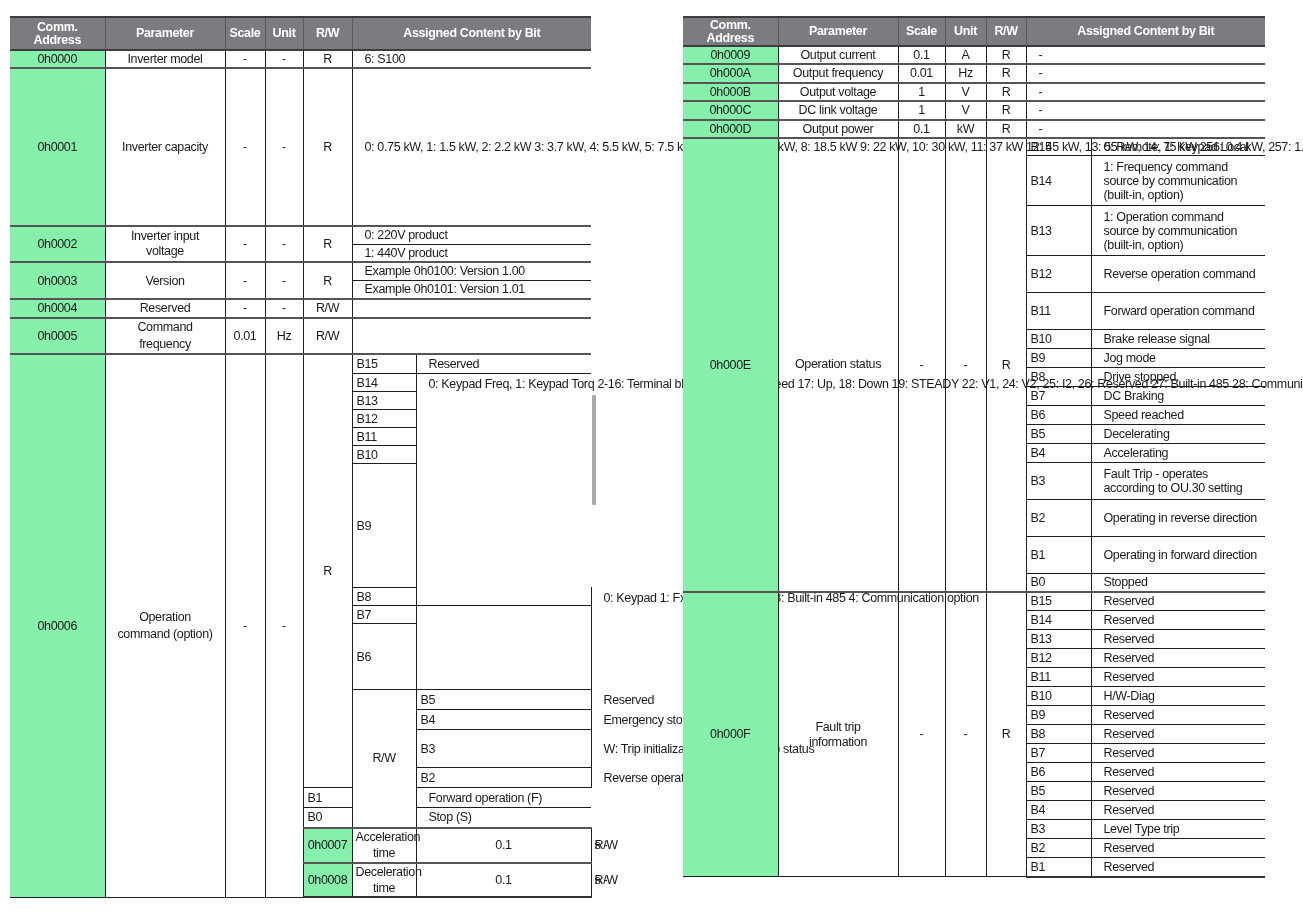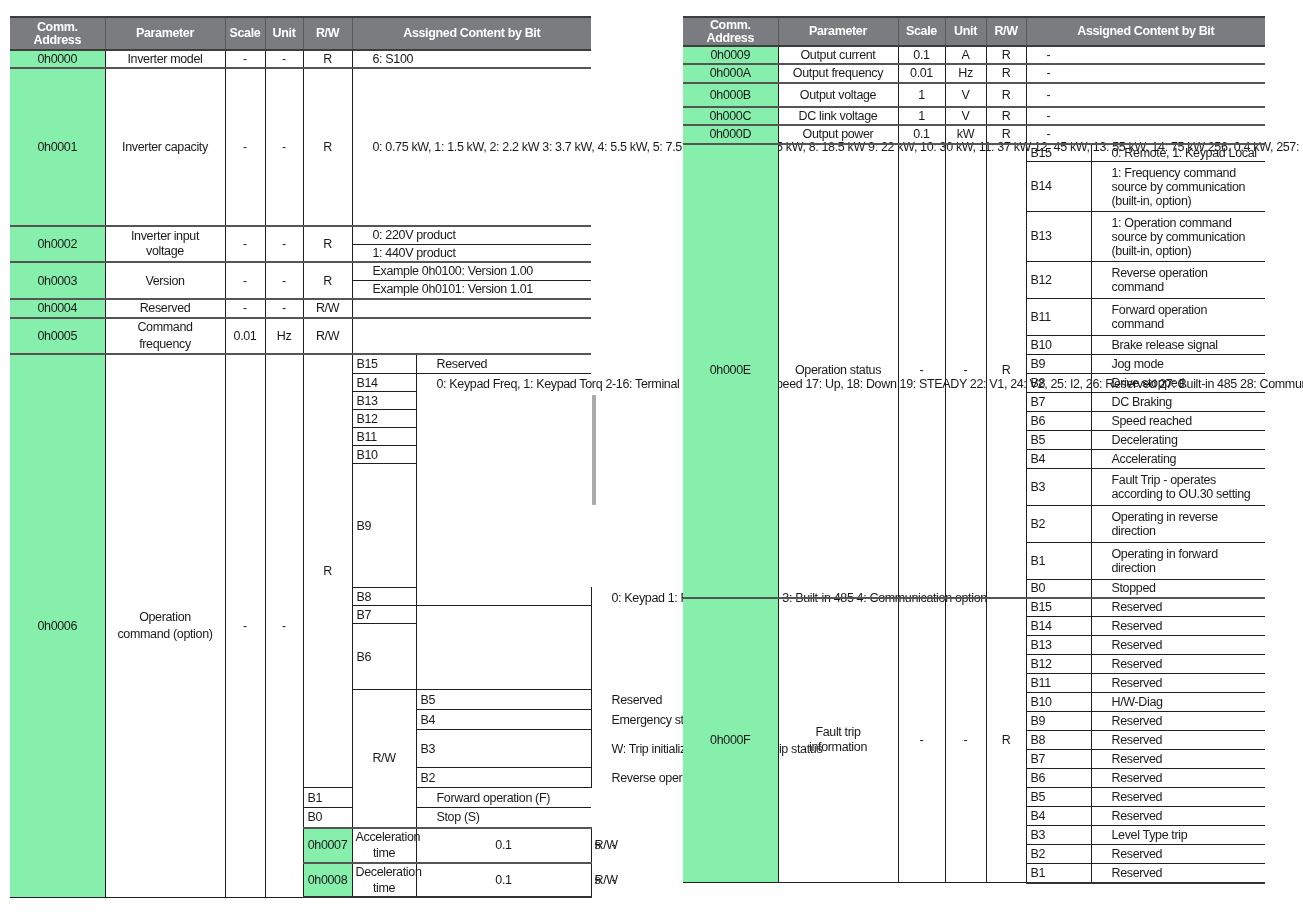--- a/index.html
+++ b/index.html
@@ -8,21 +8,21 @@
   .tbl { position:absolute; border-collapse:collapse; table-layout:fixed;
          font-family:"Liberation Sans", sans-serif; font-size:12.5px; letter-spacing:-0.35px; }
   .tbl th { background:#7b7c7f; color:#ffffff; font-weight:bold; font-size:12.5px;
             line-height:13px; padding:0 2px; text-align:center; vertical-align:middle;
             border-left:1px solid #5a5a5a; border-top:2px solid #3d3d3d; border-bottom:2px solid #3d3d3d; }
   .tbl th:first-child { border-left:none; }
   .tbl td { border:1px solid #1e1e1e; padding:0 3px; vertical-align:middle; line-height:16.4px; }
   .tbl td.addr { background:#86efac; text-align:center; border-left:none; }
   .tbl td.c { text-align:center; }
   .tbl td.bit { text-align:left; padding-left:4px; }
-  .tbl td.content { text-align:left; padding-left:20px; border-right:none; white-space:nowrap; }
+  .tbl td.content { text-align:left; padding-left:12px; border-right:none; white-space:nowrap; }
   .tbl td.content.wrap { white-space:normal; line-height:14px; }
   .tbl tr.grp > td { border-top:2px solid #555; }
   .tbl tr.last > td { border-bottom:2px solid #333; }
   .scroll-thumb { position:absolute; left:592px; top:395px; width:4px; height:110px;
                   background:#a9a9a9; border-radius:1px; }
   .ml { white-space:pre-line; }
 </style>
 </head>
 <body>
 
@@ -249,21 +249,21 @@
     <td colspan="2" class="content">-</td>
   </tr>
   <tr class="grp" style="height:18px">
     <td class="addr">0h000A</td>
     <td class="c">Output frequency</td>
     <td class="c">0.01</td>
     <td class="c">Hz</td>
     <td class="c">R</td>
     <td colspan="2" class="content">-</td>
   </tr>
-  <tr class="grp" style="height:24px">
+  <tr class="grp" style="height:18px">
     <td class="addr">0h000B</td>
     <td class="c">Output voltage</td>
     <td class="c">1</td>
     <td class="c">V</td>
     <td class="c">R</td>
     <td colspan="2" class="content">-</td>
   </tr>
   <tr class="grp" style="height:18px">
     <td class="addr">0h000C</td>
     <td class="c">DC link voltage</td>

